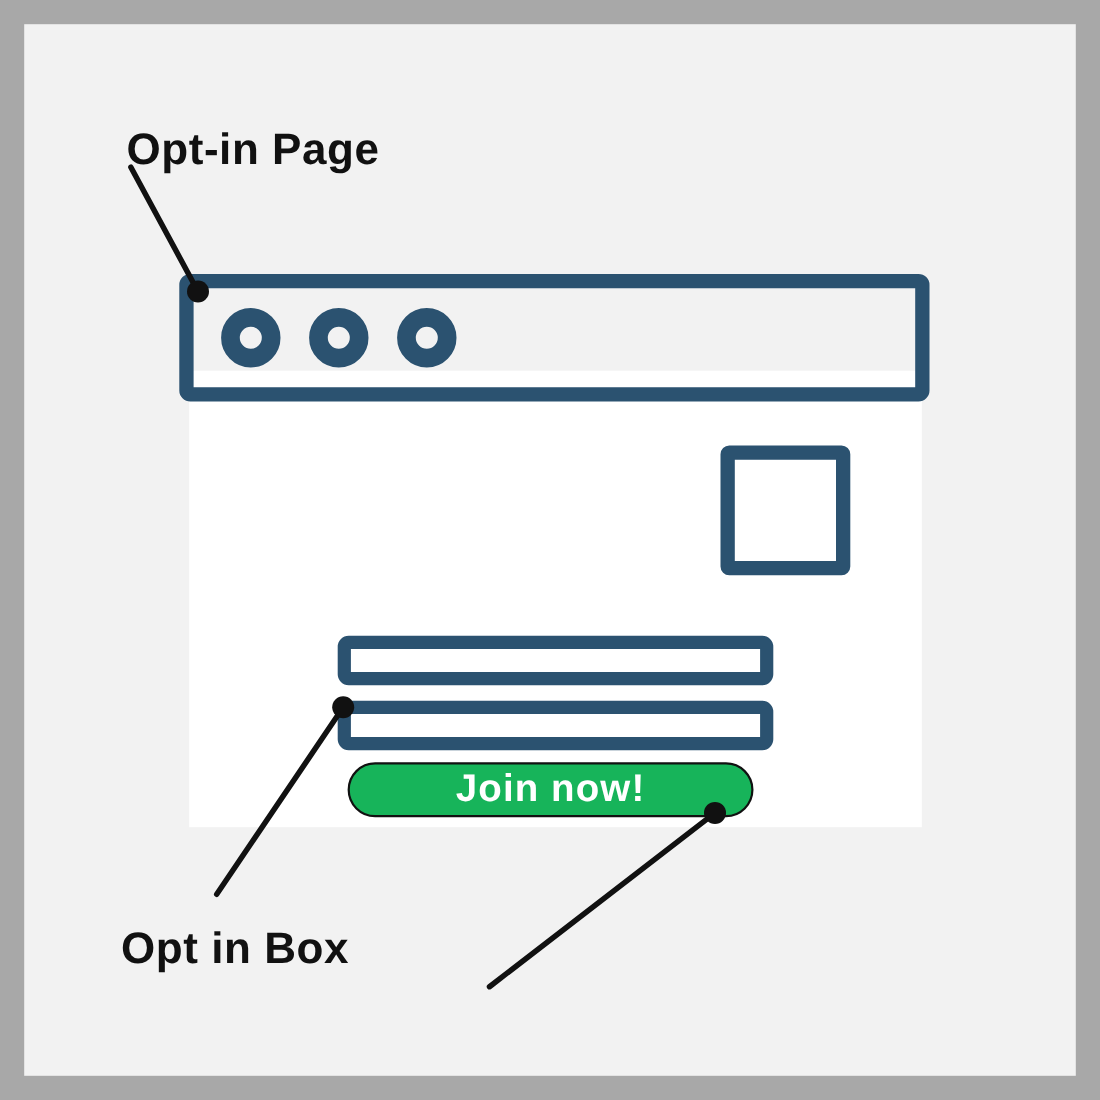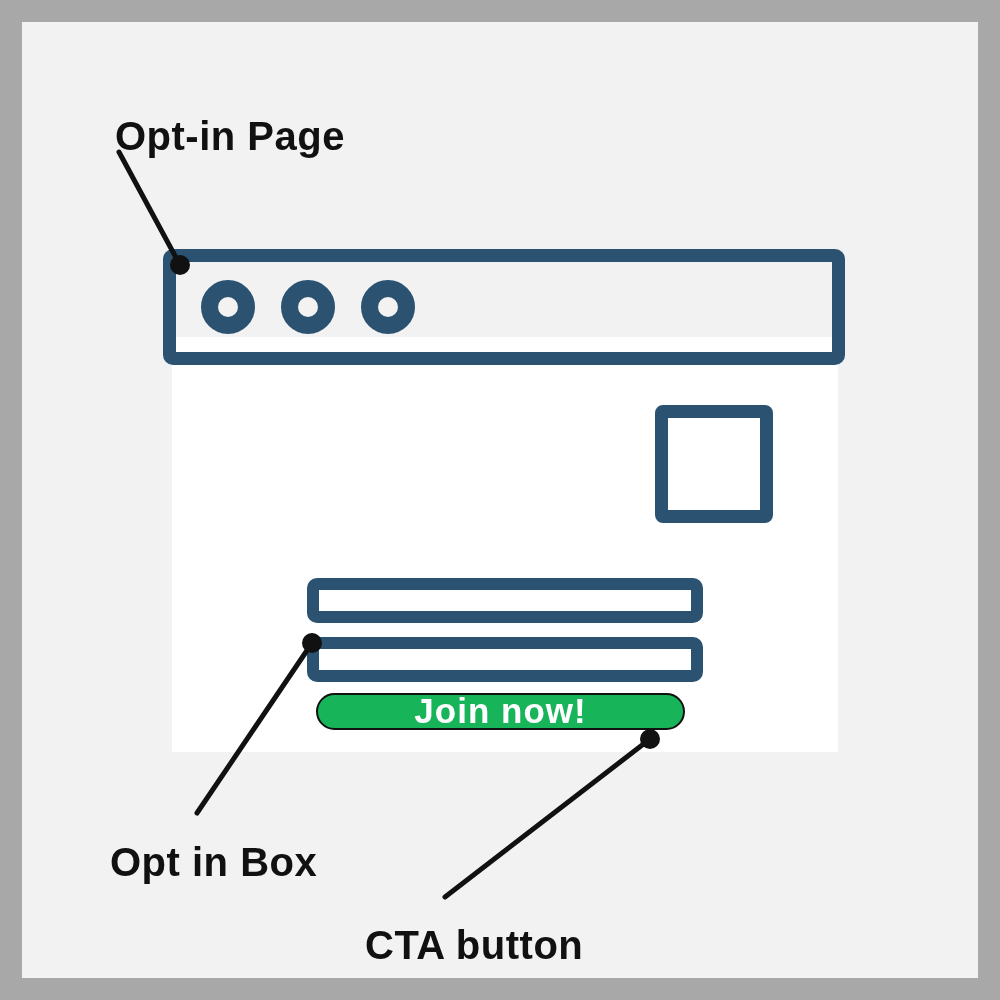--- a/index.html
+++ b/index.html
@@ -75,21 +75,21 @@
     background: var(--sheet_white, #ffffff);
     z-index: 2;
   }
   .optin-field.f1 { top: 578px; }
   .optin-field.f2 { top: 637px; }
 
   
   .cta-pill {
     position: absolute;
     left: 316px; top: 693px;
-    width: 369px; height: 37px;
+    width: 369px; height: 50px;
     box-sizing: border-box;
     background: var(--cta_green, #17b45a);
     border: 2px solid var(--ink_black, #111111);
     border-radius: 26px;
     display: flex;
     align-items: center;
     justify-content: center;
     z-index: 2;
     cursor: pointer;
   }
@@ -129,21 +129,20 @@
   .leader-overlay circle { fill: var(--ink_black, #111111); }
 </style>
 </head>
 <body>
 
 <div class="stage">
   <div class="canvas">
 
     <div class="ann-label optin">Opt in Box</div>
     <div class="ann-label page">Opt-in Page</div>
-    <div class="ann-label cta">CTA button</div>
   </div>
 
   <div class="sheet"></div>
 
   <div class="browser-bar">
     <span class="win-dot d1"></span>
     <span class="win-dot d2"></span>
     <span class="win-dot d3"></span>
   </div>
 

